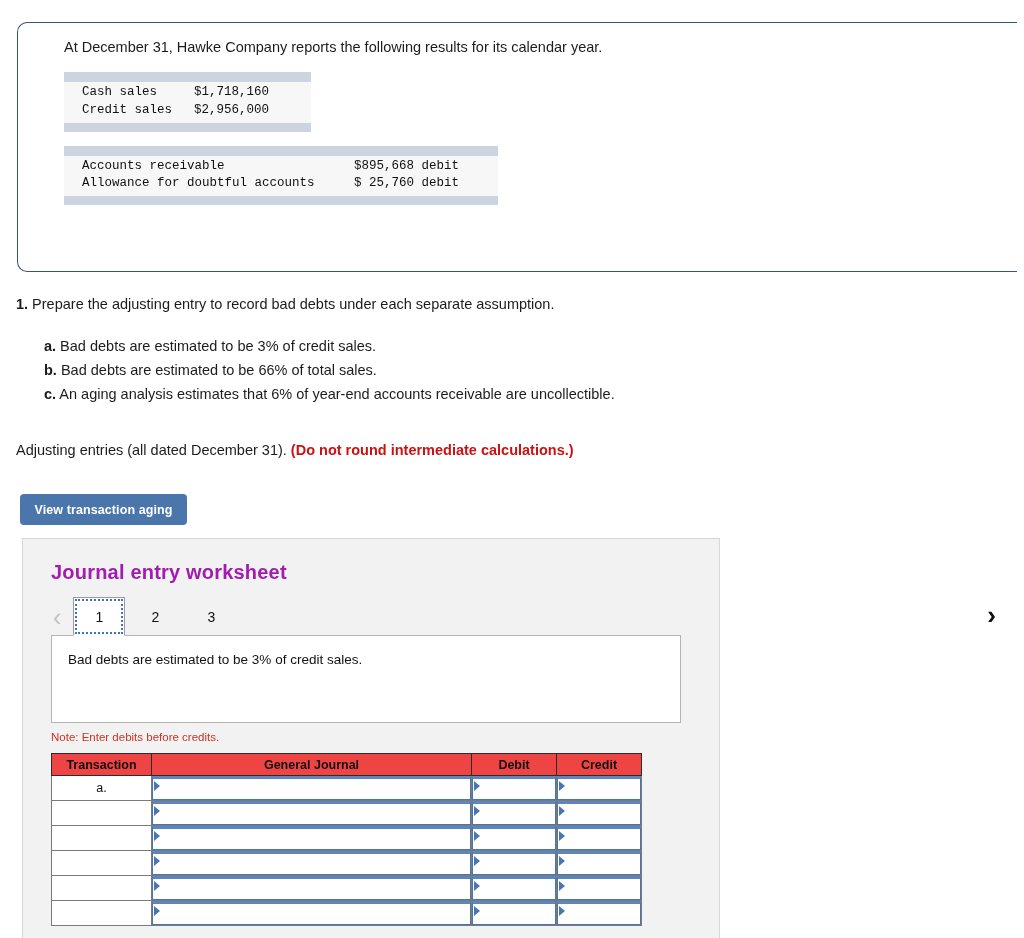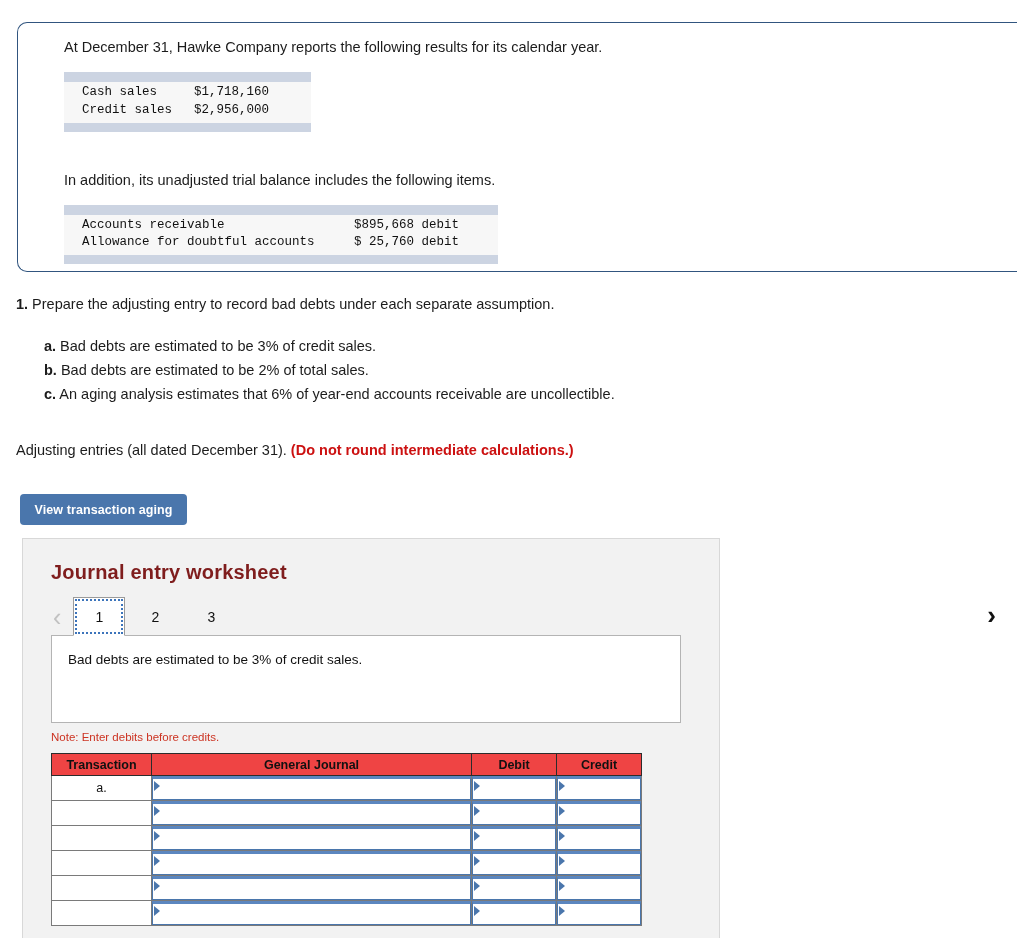--- a/index.html
+++ b/index.html
@@ -92,21 +92,21 @@
     left: 22px; top: 538px;
     width: 698px; height: 400px;
     background: #f2f2f2;
     border: 1px solid #d8d8d8;
     border-bottom: none;
     padding: 0 0 0 0;
   }
   .ws-title {
     margin: 22px 0 0 28px;
     font-size: 20px; font-weight: bold;
-    color: #7f1d1d;
+    color: #a21caf;
     letter-spacing: .2px;
   }
 
   
   .pager {
     display: flex; align-items: flex-end;
     margin: 10px 0 0 28px;
     height: 42px;
   }
   .chev {
@@ -214,21 +214,20 @@
           <span class="dt-value">$1,718,160</span>
         </div>
         <div class="dt-row">
           <span class="dt-label">Credit sales</span>
           <span class="dt-value">$2,956,000</span>
         </div>
       </div>
       <div class="dt-bar bottom"></div>
     </div>
 
-    <p class="stmt second">In addition, its unadjusted trial balance includes the following items.</p>
 
     <div class="data-table table2">
       <div class="dt-bar"></div>
       <div class="dt-body">
         <div class="dt-row">
           <span class="dt-label">Accounts receivable</span>
           <span class="dt-value">$895,668 debit</span>
         </div>
         <div class="dt-row">
           <span class="dt-label">Allowance for doubtful accounts</span>
@@ -239,21 +238,21 @@
     </div>
 
   </div>
 
   <div class="required-block">
 
     <div class="req-line"><b>1.</b><span> Prepare the adjusting entry to record bad debts under each separate assumption.</span></div>
 
     <div class="assumptions">
       <div class="assumption"><b>a.</b><span> Bad debts are estimated to be 3% of credit sales.</span></div>
-      <div class="assumption"><b>b.</b><span> Bad debts are estimated to be 2% of total sales.</span></div>
+      <div class="assumption"><b>b.</b><span> Bad debts are estimated to be 66% of total sales.</span></div>
       <div class="assumption"><b>c.</b><span> An aging analysis estimates that 6% of year-end accounts receivable are uncollectible.</span></div>
     </div>
 
     <div class="adj-line"><span>Adjusting entries (all dated December 31). </span><span class="adj-warn">(Do not round intermediate calculations.)</span></div>
   </div>
 
   <button class="view-btn">View transaction aging</button>
 
   <div class="worksheet">
 

